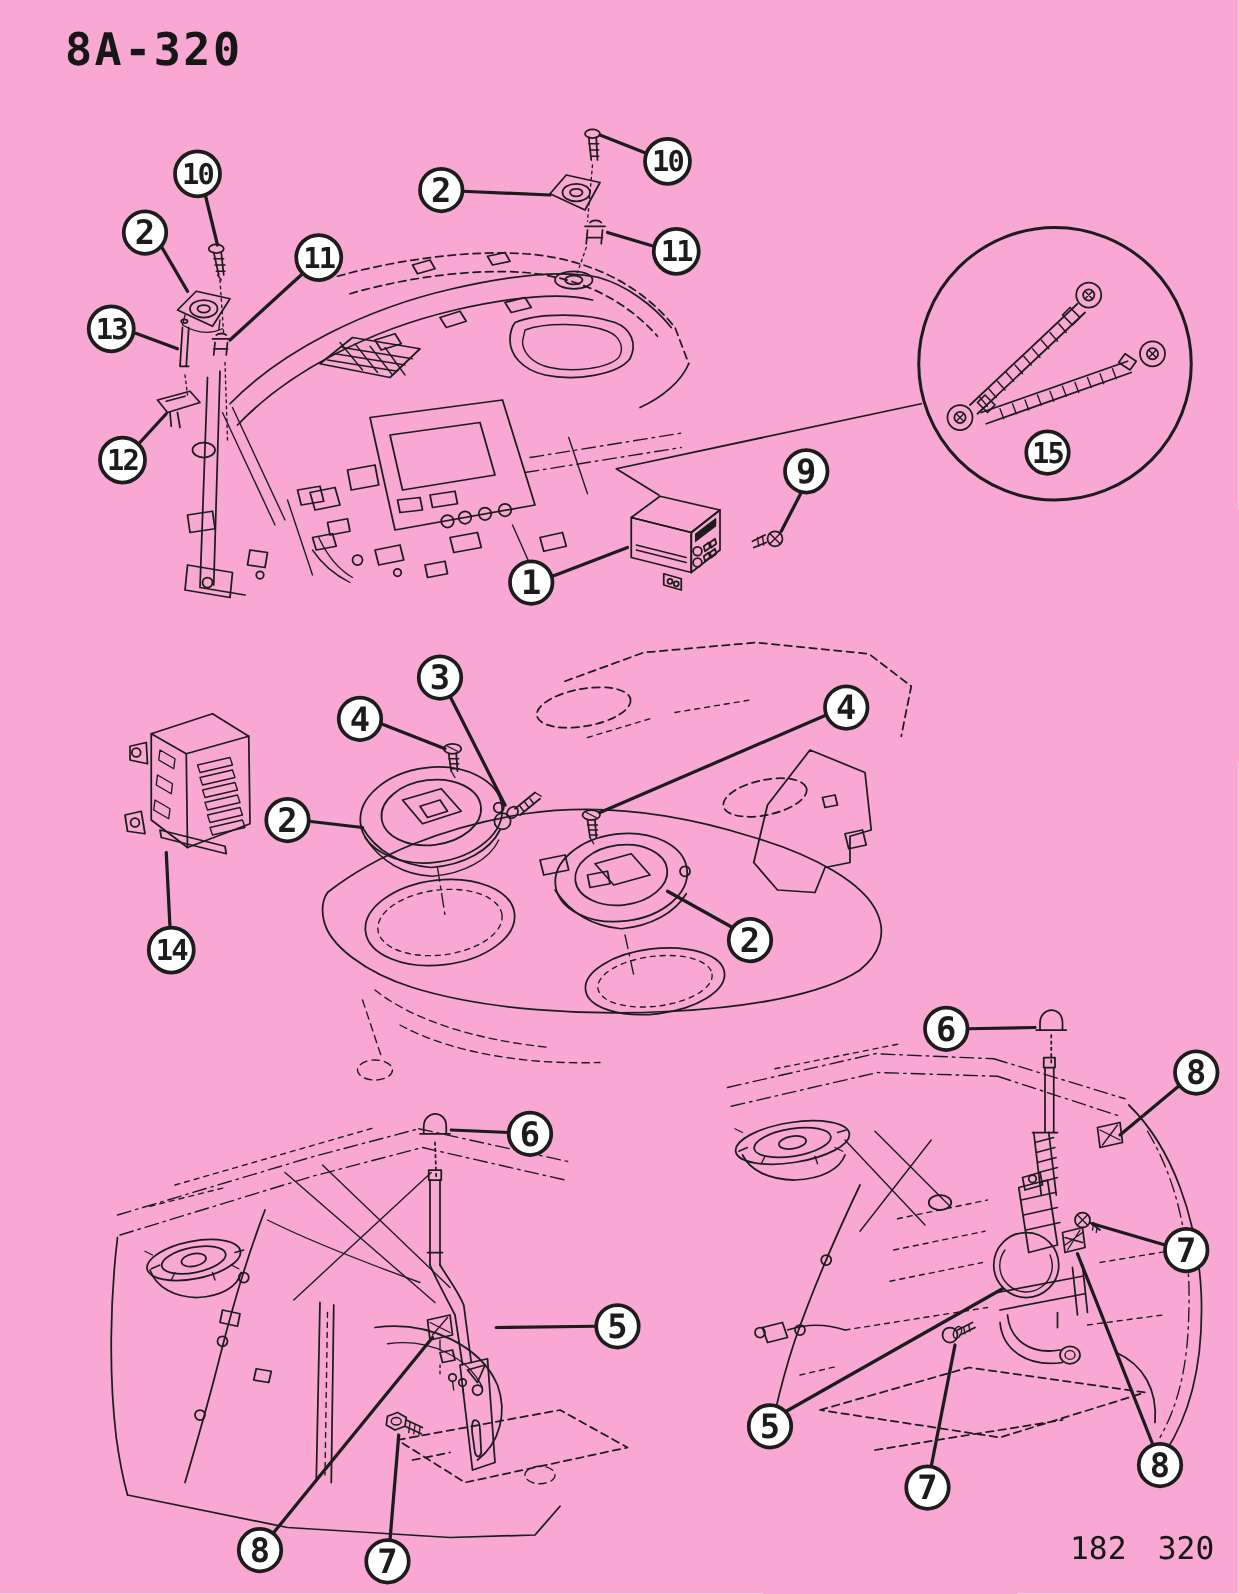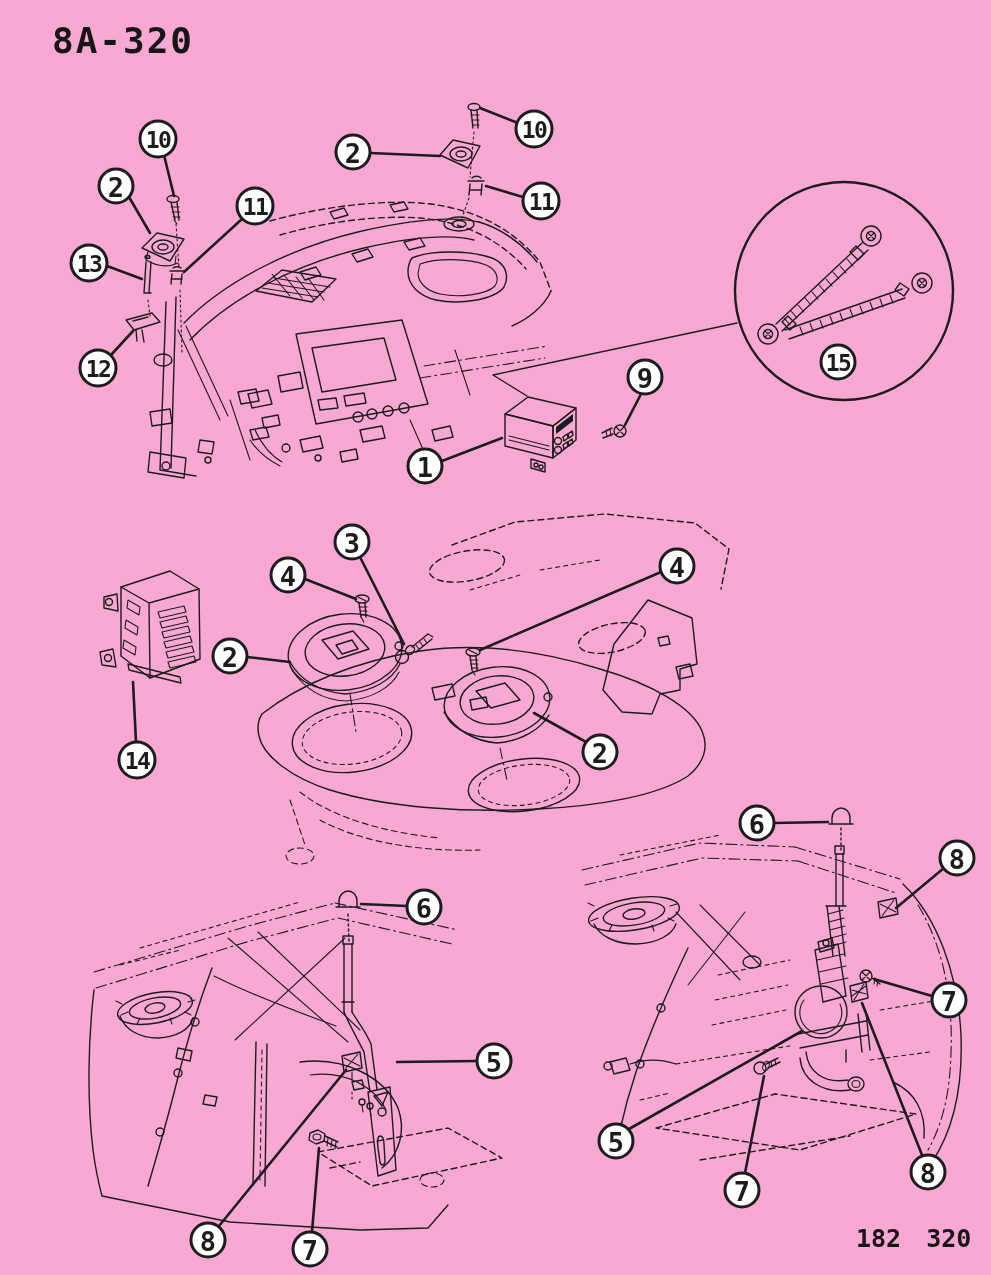--- a/index.html
+++ b/index.html
@@ -5,21 +5,21 @@
   html,body { margin:0; padding:0; background:#ffffff; }
   .page {
     position:relative; width:991px; height:1275px; background:#f9a8d4;
     font-family:"DejaVu Sans Mono","Liberation Mono",monospace; overflow:hidden;
   }
   .fig-code {
     position:absolute; left:52px; top:20px; font-size:36px; font-weight:bold;
     letter-spacing:2px; color:#161616;
   }
   .sheet-code {
-    position:absolute; left:856px; top:1224px; font-size:25px; font-weight:bold;
+    position:absolute; left:856px; top:1224px; font-size:25px; font-weight:normal;
     word-spacing:10px; color:#161616;
   }
   svg { position:absolute; left:0; top:0; }
   .art, .art path, .art line, .art ellipse, .art circle, .art rect, .art polyline, .art polygon {
     stroke:#1c1c1c; fill:none; stroke-width:1.4; stroke-linecap:round; stroke-linejoin:round;
   }
   .thin  { stroke-width:1.1 !important; }
   .dash  { stroke-dasharray:6 4; }
   .dash2 { stroke-dasharray:4 4; }
   .dashdot { stroke-dasharray:11 4 2 4; }

